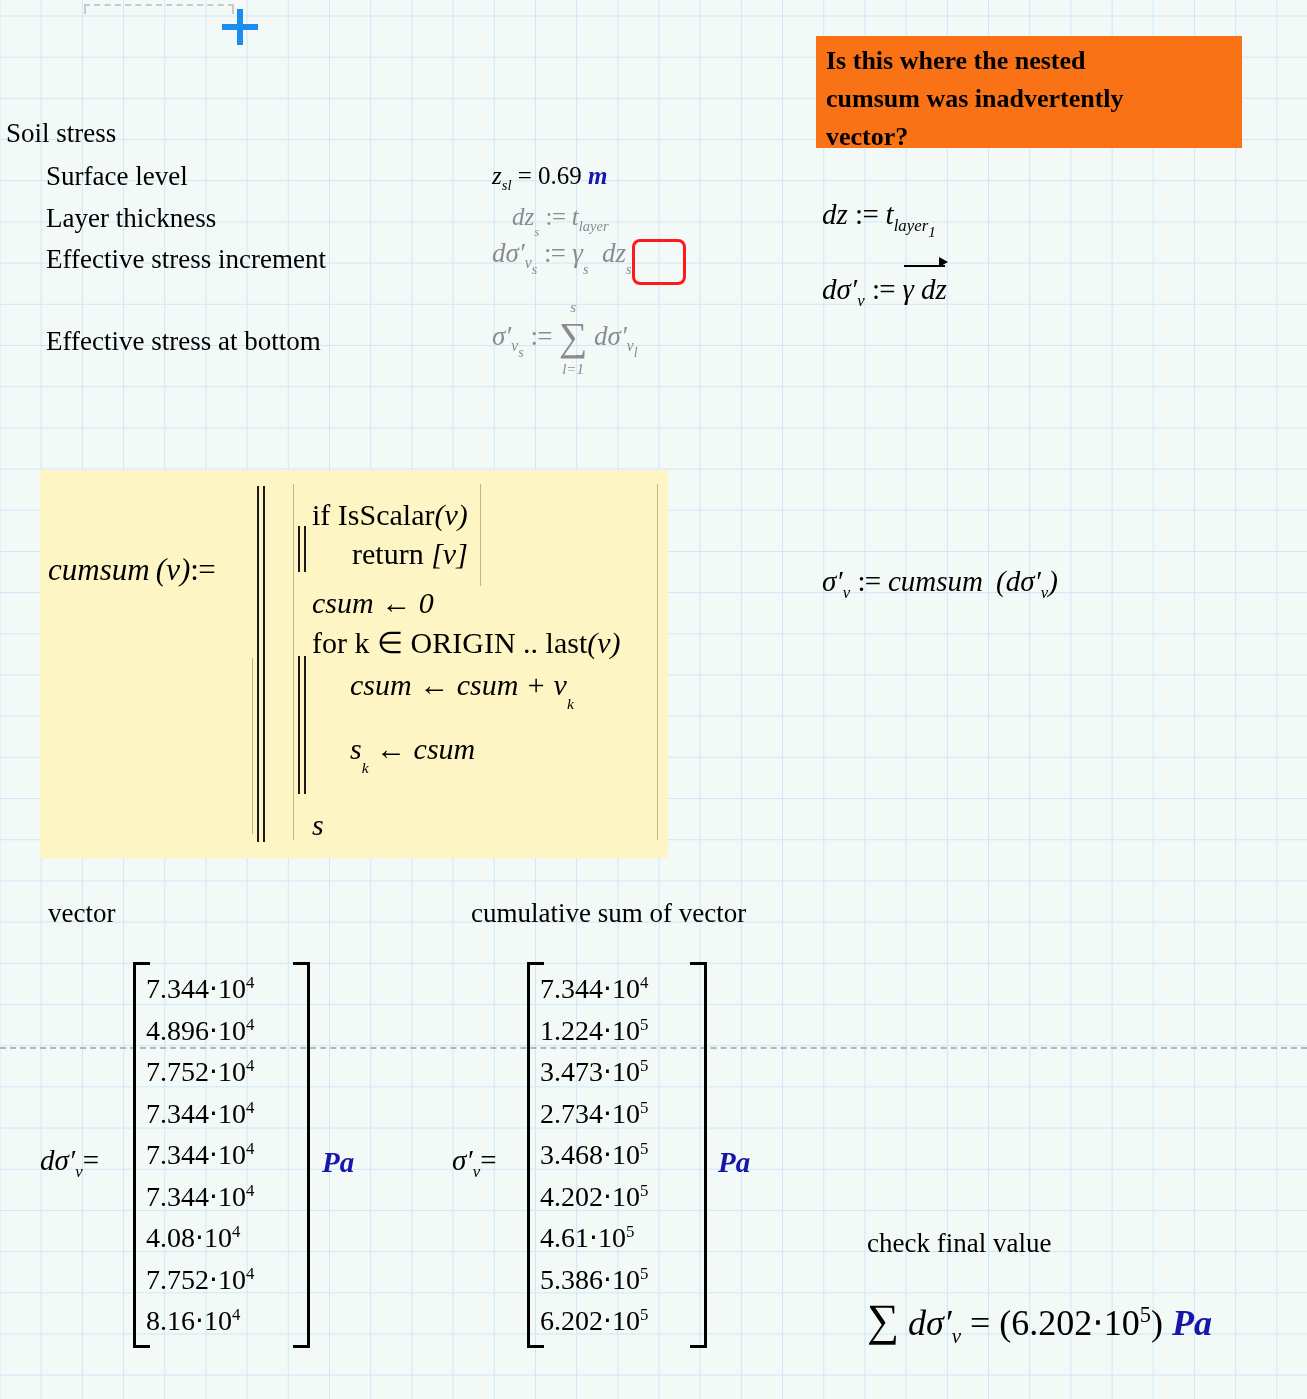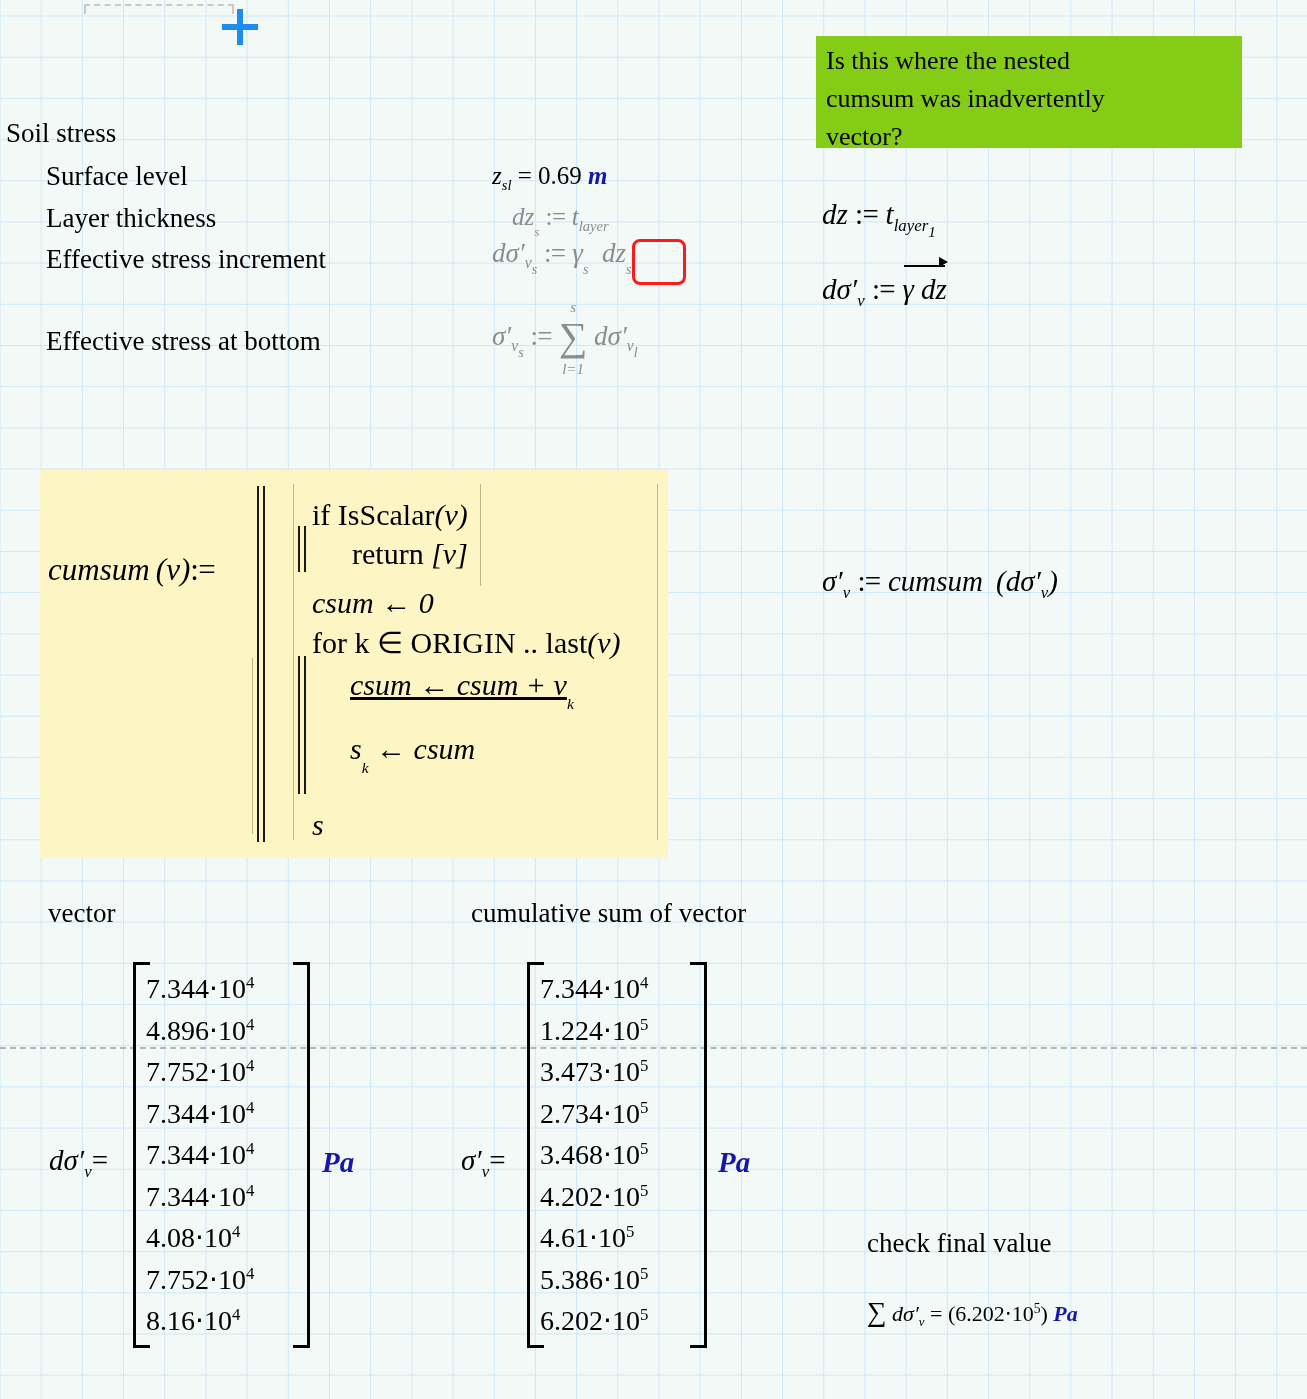--- a/index.html
+++ b/index.html
@@ -78,48 +78,48 @@
     position:absolute;left:2px;right:2px;top:-.33em;height:2px;background:#000;
   }
   .vecarrow>.head{
     position:absolute;right:-1px;top:-.62em;width:0;height:0;
     border-left:9px solid #000;border-top:5px solid transparent;border-bottom:5px solid transparent;
   }
 
   
   #annotation{
     left:816px;top:36px;width:426px;height:112px;
-    background:#84cc16;padding:6px 10px 0 10px;box-sizing:border-box;
-    font-size:26px;line-height:38px;
+    background:#f97316;padding:6px 10px 0 10px;box-sizing:border-box;
+    font-size:26px;line-height:38px;font-weight:bold;
   }
 
   
   #program-block{
     left:40px;top:470px;width:628px;height:388px;background:#fdf5c4;
   }
   #prog-name{position:absolute;left:8px;top:84px;font-size:31px;}
   
   .pbar{position:absolute;background:#1a1a1a;width:2px;}
   .ghostbar{position:absolute;width:1px;background:#bdb58c;}
   .pline{position:absolute;font-size:30px;white-space:nowrap;}
 
   
   .matblock{position:absolute;}
-  .matlabel{position:absolute;font-size:29px;white-space:nowrap;margin-left:9px;}
+  .matlabel{position:absolute;font-size:29px;white-space:nowrap;}
   .bracket{position:absolute;width:14px;border-top:3px solid #000;border-bottom:3px solid #000;}
   .bracket.l{border-left:3px solid #000;}
   .bracket.r{border-right:3px solid #000;}
   .cells{position:absolute;font-size:28px;text-align:left;}
   .cells div{height:41.5px;line-height:41.5px;white-space:nowrap;}
   .pa{position:absolute;font-size:29px;color:#1616a8;font-style:italic;font-weight:bold;}
 
   #mat-left{left:0;top:0;}
   #mat-right{left:0;top:0;}
 
-  #eq-final{left:867px;top:1298px;font-size:22px;}
+  #eq-final{left:867px;top:1298px;font-size:36px;}
   .bigsum{font-size:1.25em;}
 </style>
 </head>
 <body>
 
 <div class="abs" id="page-break"></div>
 
 <div class="abs" id="region-outline"></div>
 <div class="abs" id="crosshair"></div>
 
@@ -209,21 +209,21 @@
   <div class="pline" style="left:312px;top:67px;">
     <span>return</span> <span class="it">[v]</span>
   </div>
 
   <div class="pline it" style="left:272px;top:116px;">csum ← 0</div>
 
   <div class="pline" style="left:272px;top:155px;">
     <span>for k ∈ ORIGIN .. last</span><span class="it">(v)</span>
   </div>
 
-  <div class="pline it" style="left:310px;top:198px;text-decoration:underline;">
+  <div class="pline it" style="left:310px;top:198px;">
     <span>csum ← csum + v</span><sub class="deep">k</sub>
   </div>
 
   <div class="pline it" style="left:310px;top:262px;">
     <span>s</span><sub class="deep">k</sub>
     <span>← csum</span>
   </div>
 
   <div class="pline it" style="left:272px;top:338px;">s</div>
 </div>

